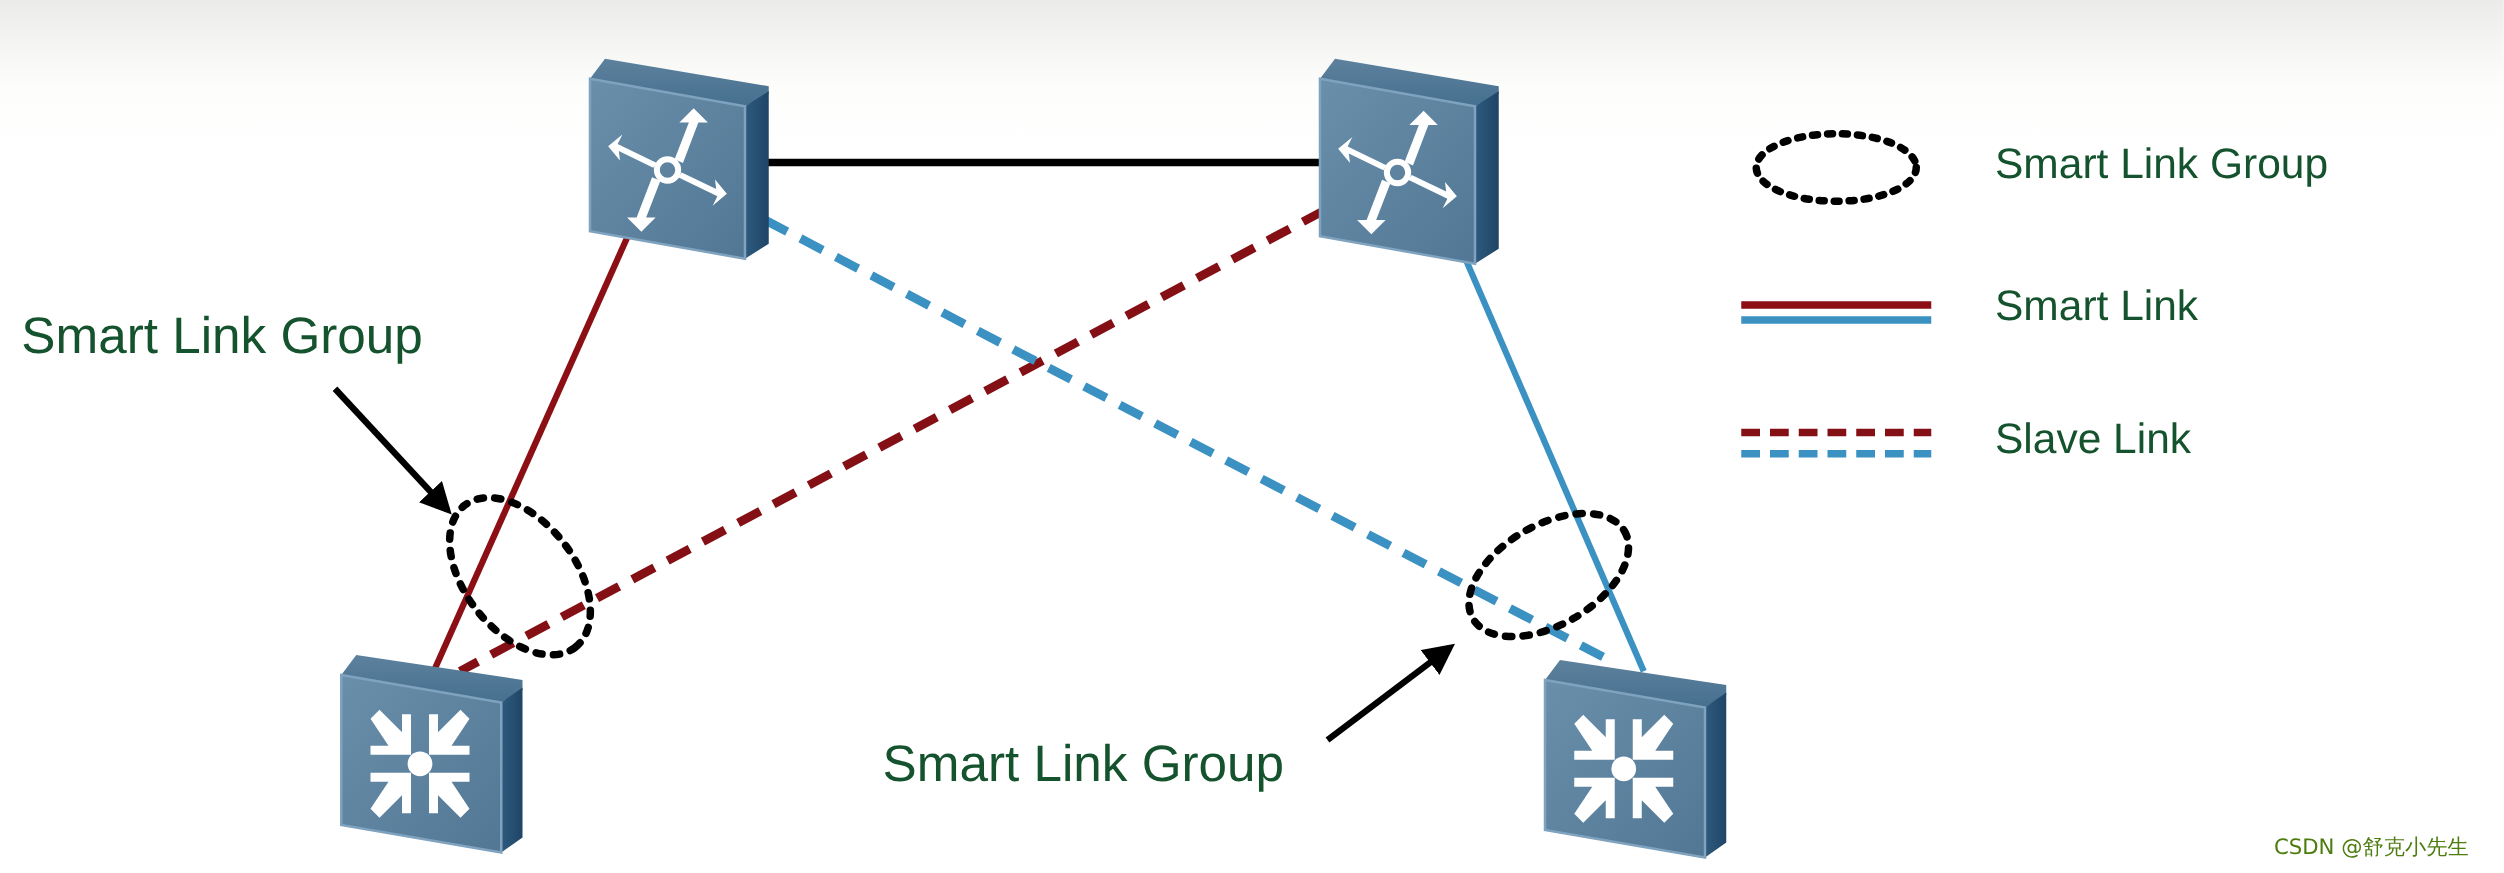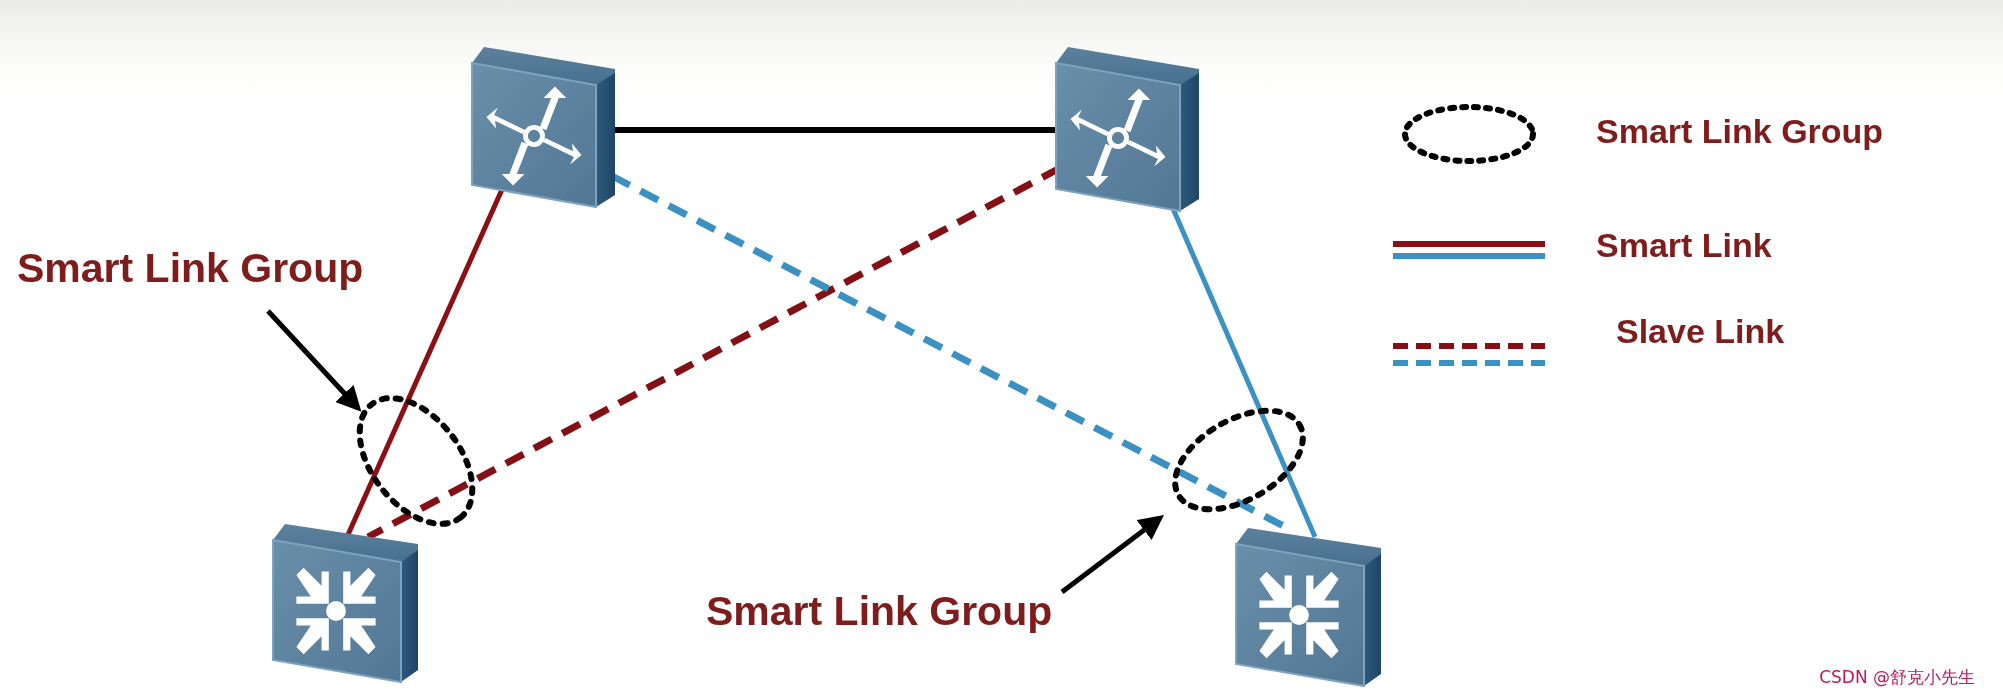--- a/index.html
+++ b/index.html
@@ -4,26 +4,26 @@
 <style>
   html, body { margin: 0; padding: 0; }
   body {
     width: 2003px; height: 698px; overflow: hidden; position: relative;
     background: linear-gradient(to bottom, #ebebe9 0px, #f6f6f4 40px, #fdfdfc 70px, #ffffff 120px);
     font-family: "Liberation Sans", sans-serif;
   }
   #diagram { position: absolute; left: 0; top: 0; }
   .lbl {
     position: absolute; font-family: "Liberation Sans", sans-serif;
-    font-weight: bold; color: #7f1d1d; white-space: nowrap; line-height: 1;
+    font-weight: normal; color: #14532d; white-space: nowrap; line-height: 1;
   }
   .callout { font-size: 41px; }
   .legend-text { font-size: 34px; }
   .watermark {
-    position: absolute; right: 28px; top: 666px; font-size: 17px; color: #be185d;
+    position: absolute; right: 28px; top: 666px; font-size: 17px; color: #4d7c0f;
     font-family: "DejaVu Sans", sans-serif; white-space: nowrap;
   }
 </style>
 </head>
 <body>
 
 <svg id="diagram" width="2003" height="698" viewBox="0 0 2003 698" xmlns="http://www.w3.org/2000/svg">
   <defs>
     <linearGradient id="faceGrad" x1="0" y1="0" x2="1" y2="1">
       <stop offset="0" stop-color="#6a8fab"></stop>
@@ -119,16 +119,16 @@
     <line x1="1393" y1="363" x2="1545" y2="363" stroke="#3a91c2" stroke-width="6" stroke-dasharray="15,8"></line>
   </g>
 </svg>
 
 <div class="lbl callout" style="left:17px; top:248px;">Smart Link Group</div>
 <div class="lbl callout" style="left:706px; top:591px;">Smart Link Group</div>
 
 <div>
   <div class="lbl legend-text" style="left:1596px; top:114px;">Smart Link Group</div>
   <div class="lbl legend-text" style="left:1596px; top:228px;">Smart Link</div>
-  <div class="lbl legend-text" style="left:1596px; top:314px;margin-left:20px;">Slave Link</div>
+  <div class="lbl legend-text" style="left:1596px; top:334px;">Slave Link</div>
 </div>
 
 <div class="watermark">CSDN @舒克小先生</div>
 
 </body></html>

